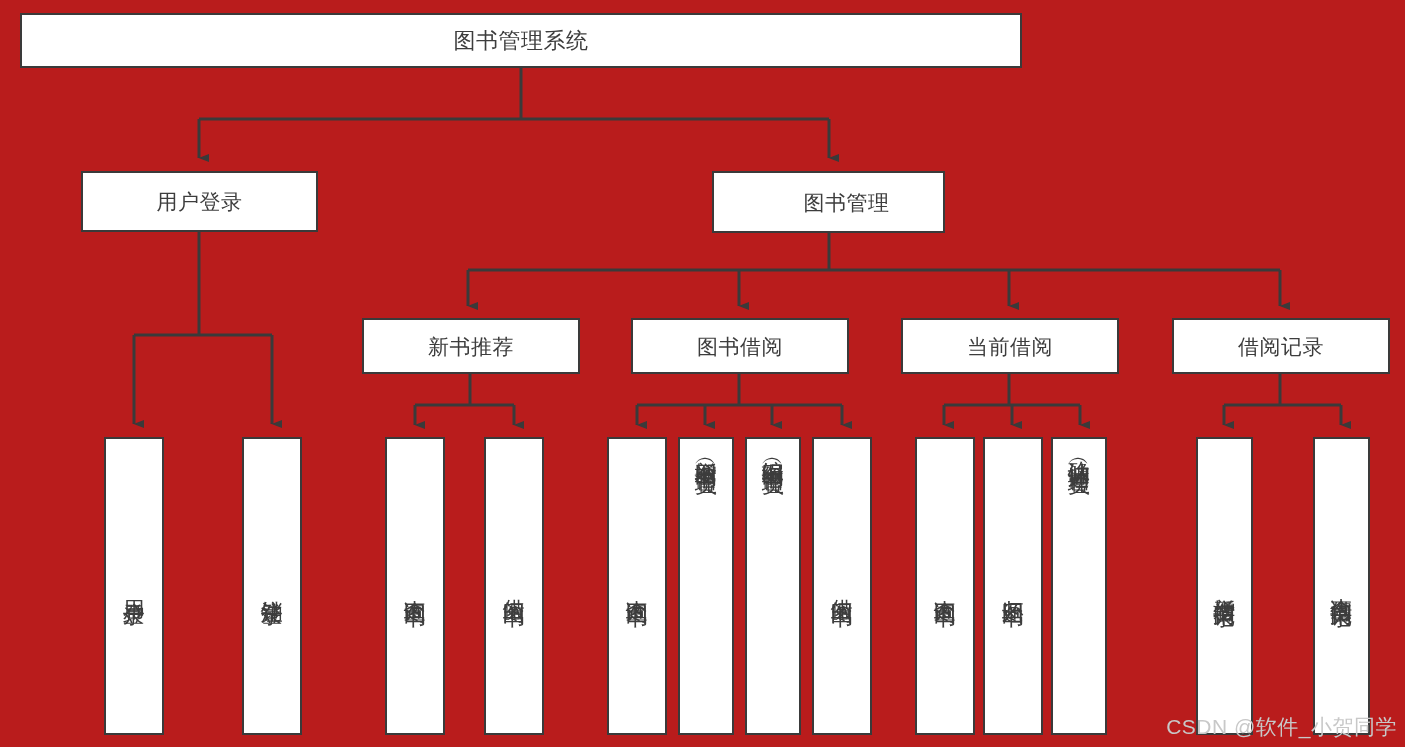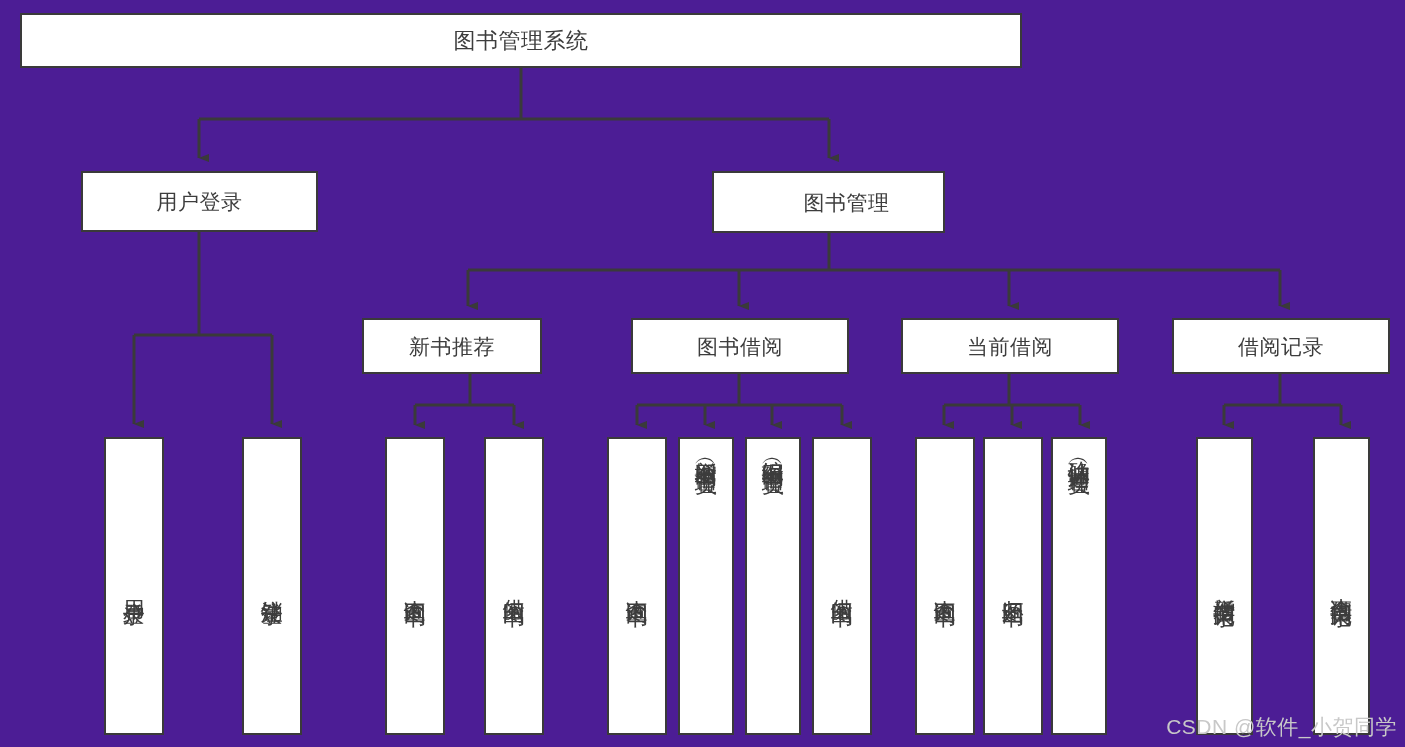--- a/index.html
+++ b/index.html
@@ -7,21 +7,21 @@
     padding: 0;
     background: #ffffff;
   }
   body {
     font-family: "Liberation Sans", "DejaVu Sans", sans-serif;
   }
   #canvas {
     position: relative;
     width: 1405px;
     height: 747px;
-    background: #4c1d95;
+    background: #b91c1c;
     overflow: hidden;
   }
   #wires {
     position: absolute;
     left: 0;
     top: 0;
     width: 1405px;
     height: 747px;
     pointer-events: none;
   }
@@ -142,21 +142,21 @@
     <span class="lbl">图书管理系统</span>
   </div>
 
   <div class="node h-node" style="left:81px; top:171px; width:237px; height:61px;">
     <span class="lbl">用户登录</span>
   </div>
   <div class="node h-node" style="left:712px; top:171px; width:233px; height:62px;padding-left:36px;">
     <span class="lbl">图书管理</span>
   </div>
 
-  <div class="node h-node" style="left:362px; top:318px; width:180px; height:56px;">
+  <div class="node h-node" style="left:362px; top:318px; width:218px; height:56px;">
     <span class="lbl">新书推荐</span>
   </div>
   <div class="node h-node" style="left:901px; top:318px; width:218px; height:56px;">
     <span class="lbl">当前借阅</span>
   </div>
   <div class="node h-node" style="left:631px; top:318px; width:218px; height:56px;">
     <span class="lbl">图书借阅</span>
   </div>
   <div class="node h-node" style="left:1172px; top:318px; width:218px; height:56px;align-items:center;">
     <span class="lbl">借阅记录</span>

